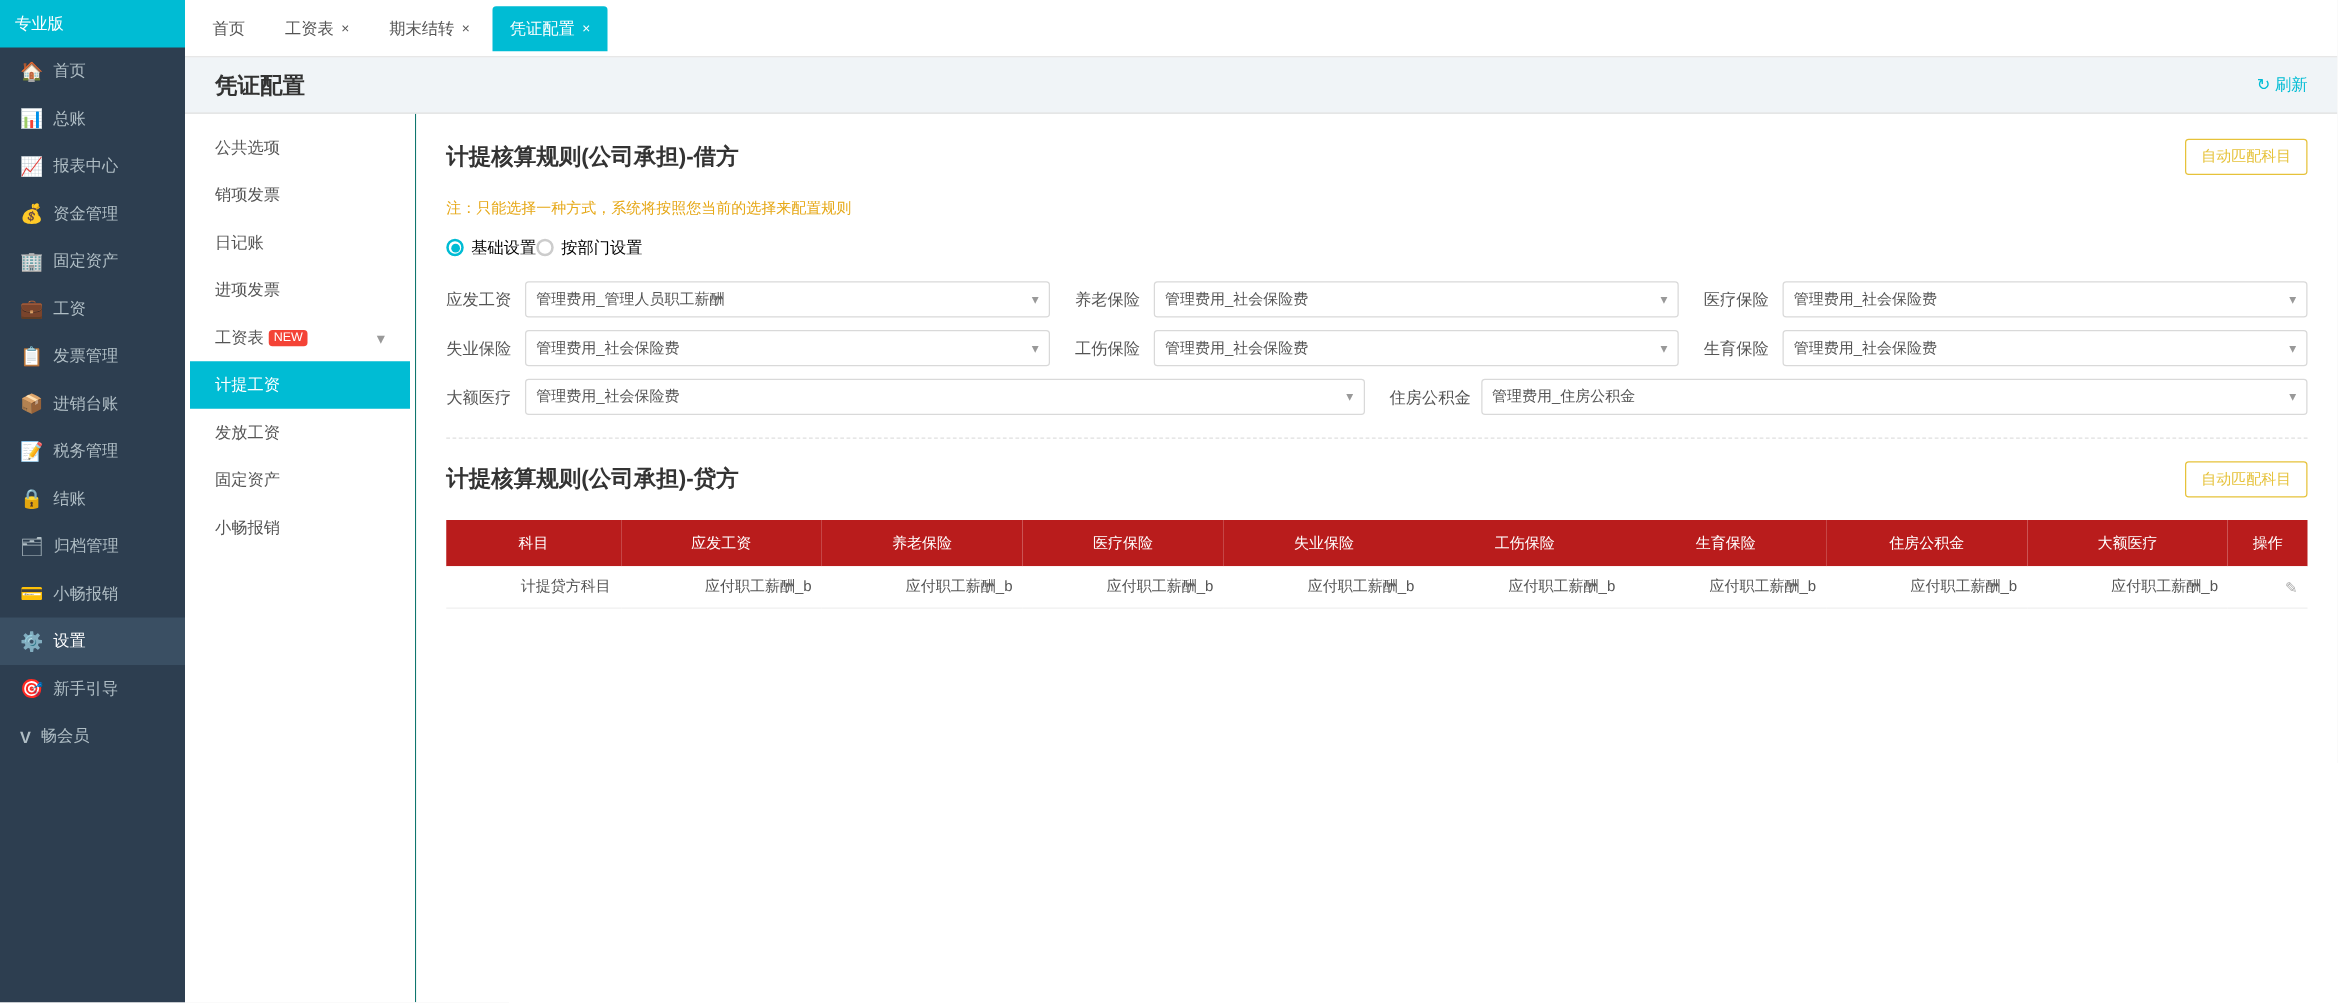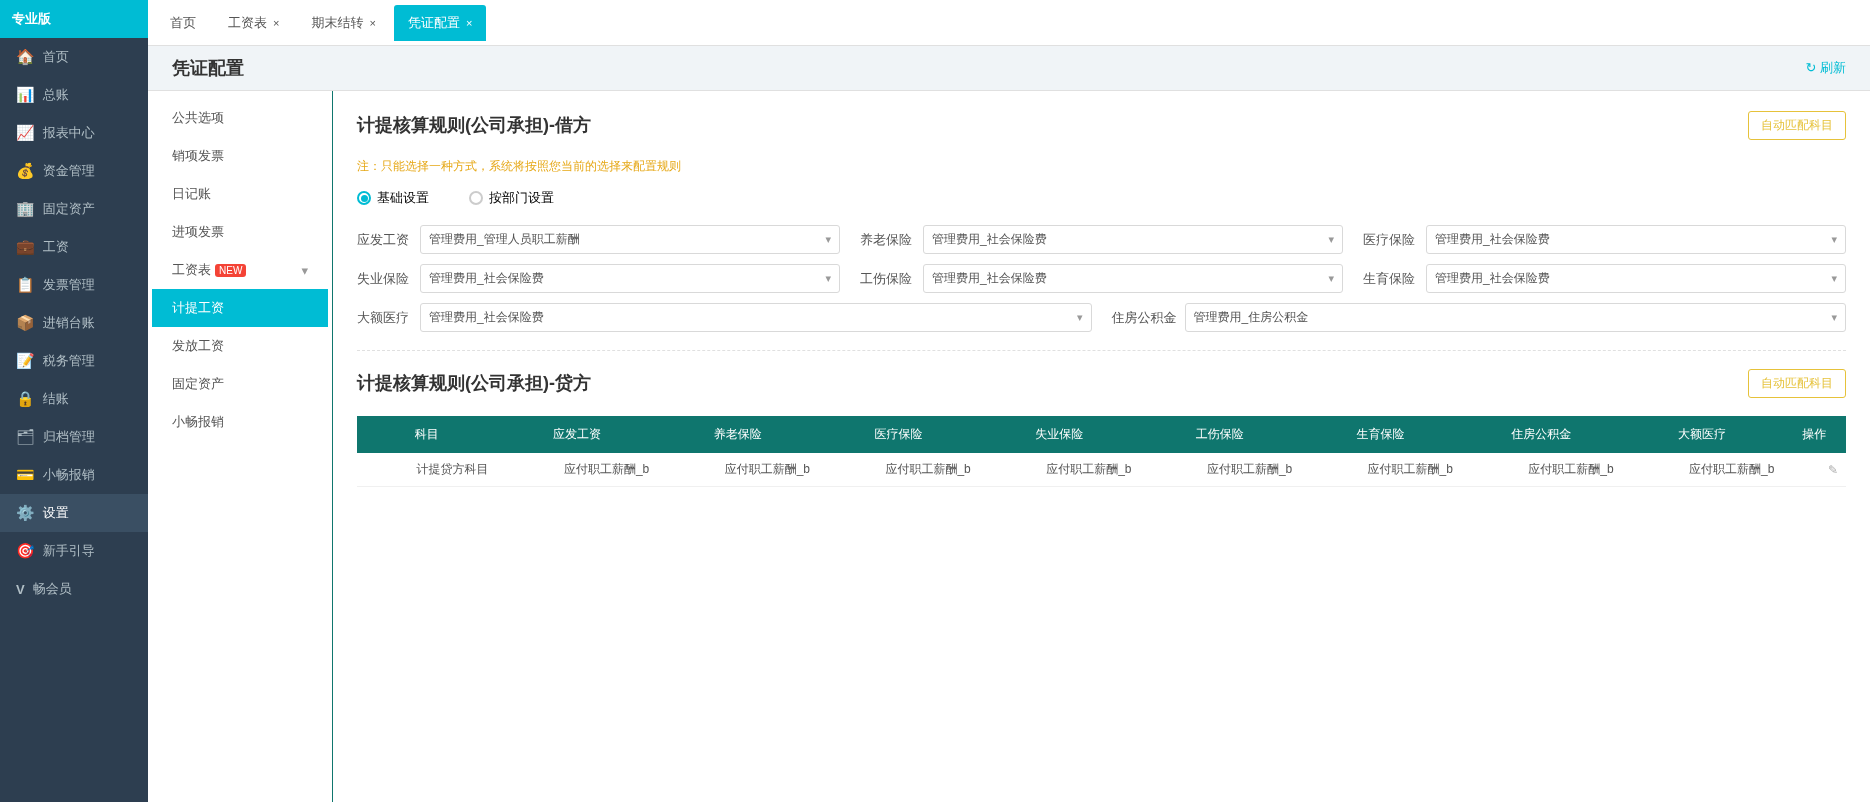--- a/index.html
+++ b/index.html
@@ -12,21 +12,21 @@
       display: flex;
       flex-direction: column;
       flex-shrink: 0;
       height: 100%;
     }
     .sidebar-header {
       background: #00bcd4;
       padding: 19px 12px;
       color: white;
       font-size: 13px;
-      font-weight: bold;
+      font-weight: normal;
       height: 32px;
       display: flex;
       align-items: center;
     }
     .sidebar-item {
       display: flex;
       align-items: center;
       padding: 10px 16px;
       color: #b0bec5;
       cursor: pointer;
@@ -136,21 +136,20 @@
     }
     .section-note {
       color: #e6a817;
       font-size: 12px;
       margin-bottom: 14px;
     }
 
     
     .radio-group {
       display: flex;
-      gap: 40px;
       margin-bottom: 18px;
       align-items: center;
     }
     .radio-item {
       display: flex;
       align-items: center;
       gap: 6px;
       cursor: pointer;
       font-size: 13px;
     }
@@ -240,21 +239,21 @@
       margin: 18px 0;
     }
 
     
     .data-table {
       width: 100%;
       border-collapse: collapse;
       font-size: 12px;
     }
     .data-table thead tr {
-      background: #0f766e;
+      background: #b91c1c;
       color: white;
     }
     .data-table thead th {
       padding: 10px 8px;
       text-align: center;
       font-weight: normal;
     }
     .data-table tbody tr {
       background: #fff;
       border-bottom: 1px solid #f0f0f0;

